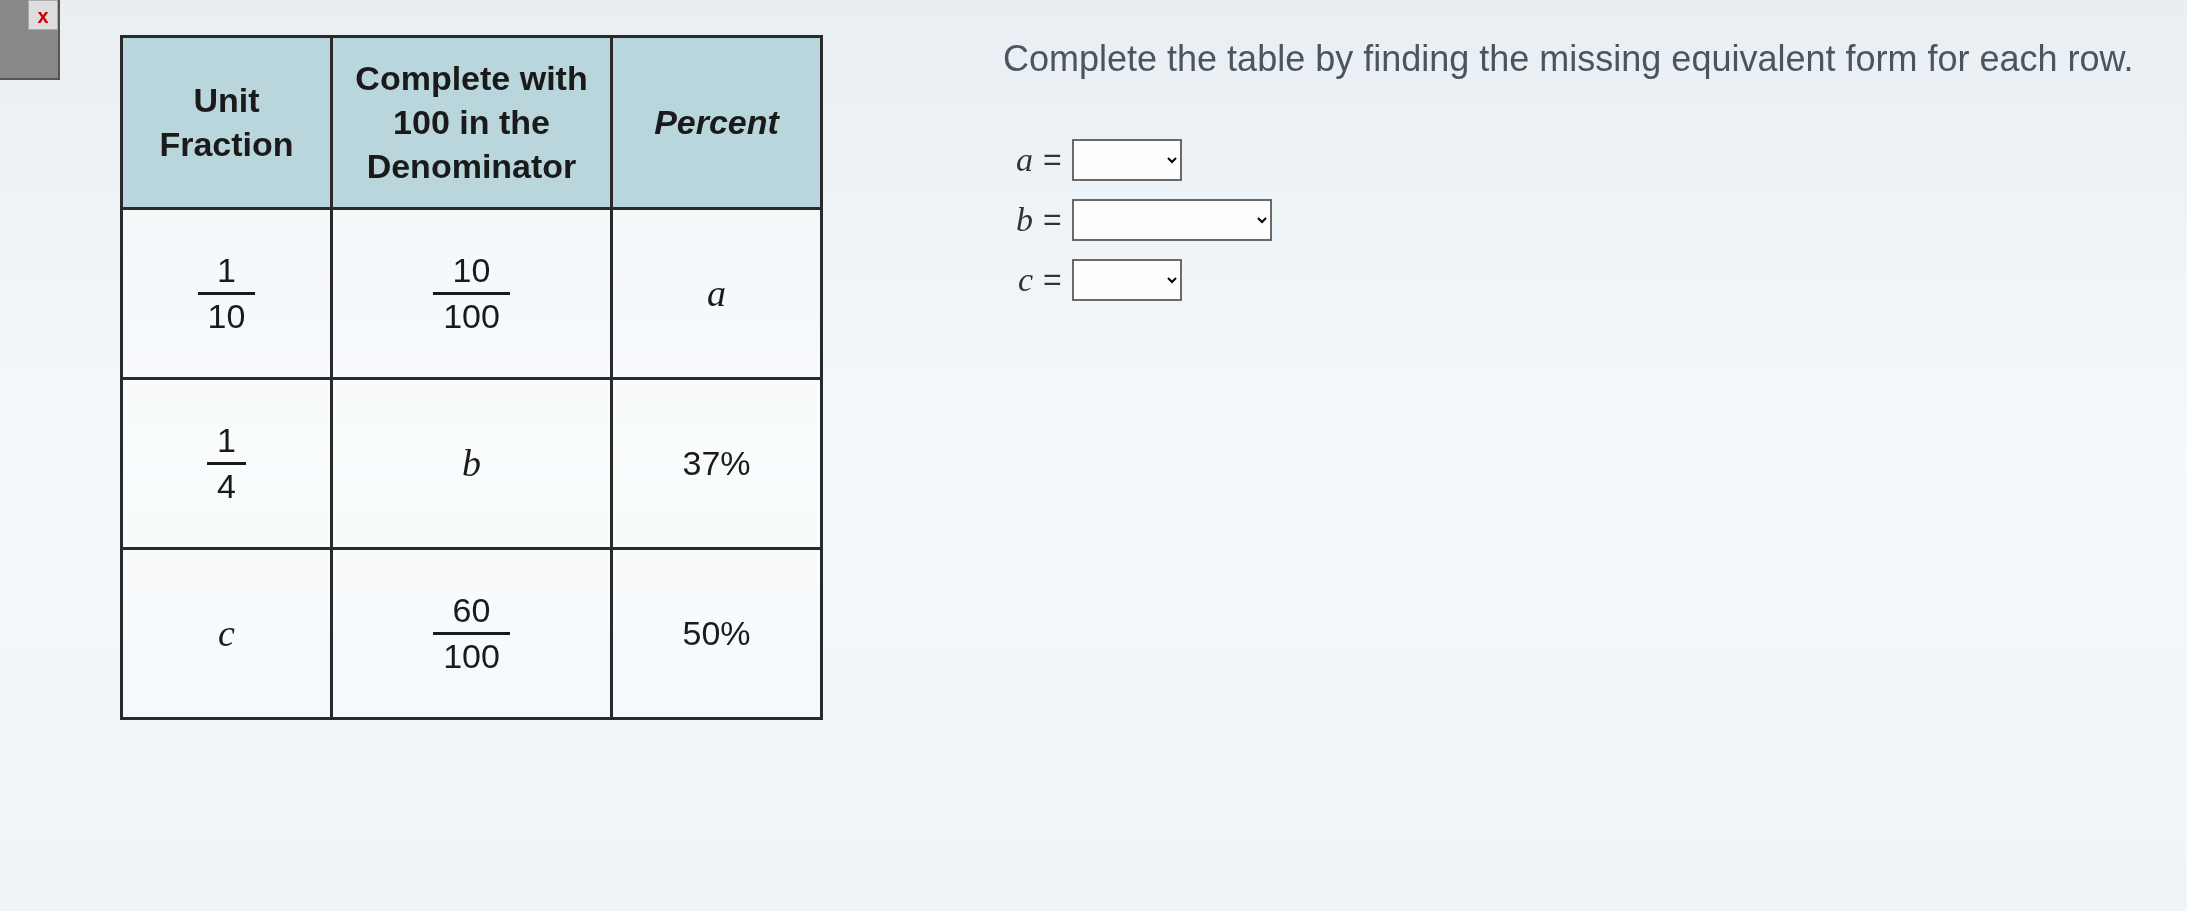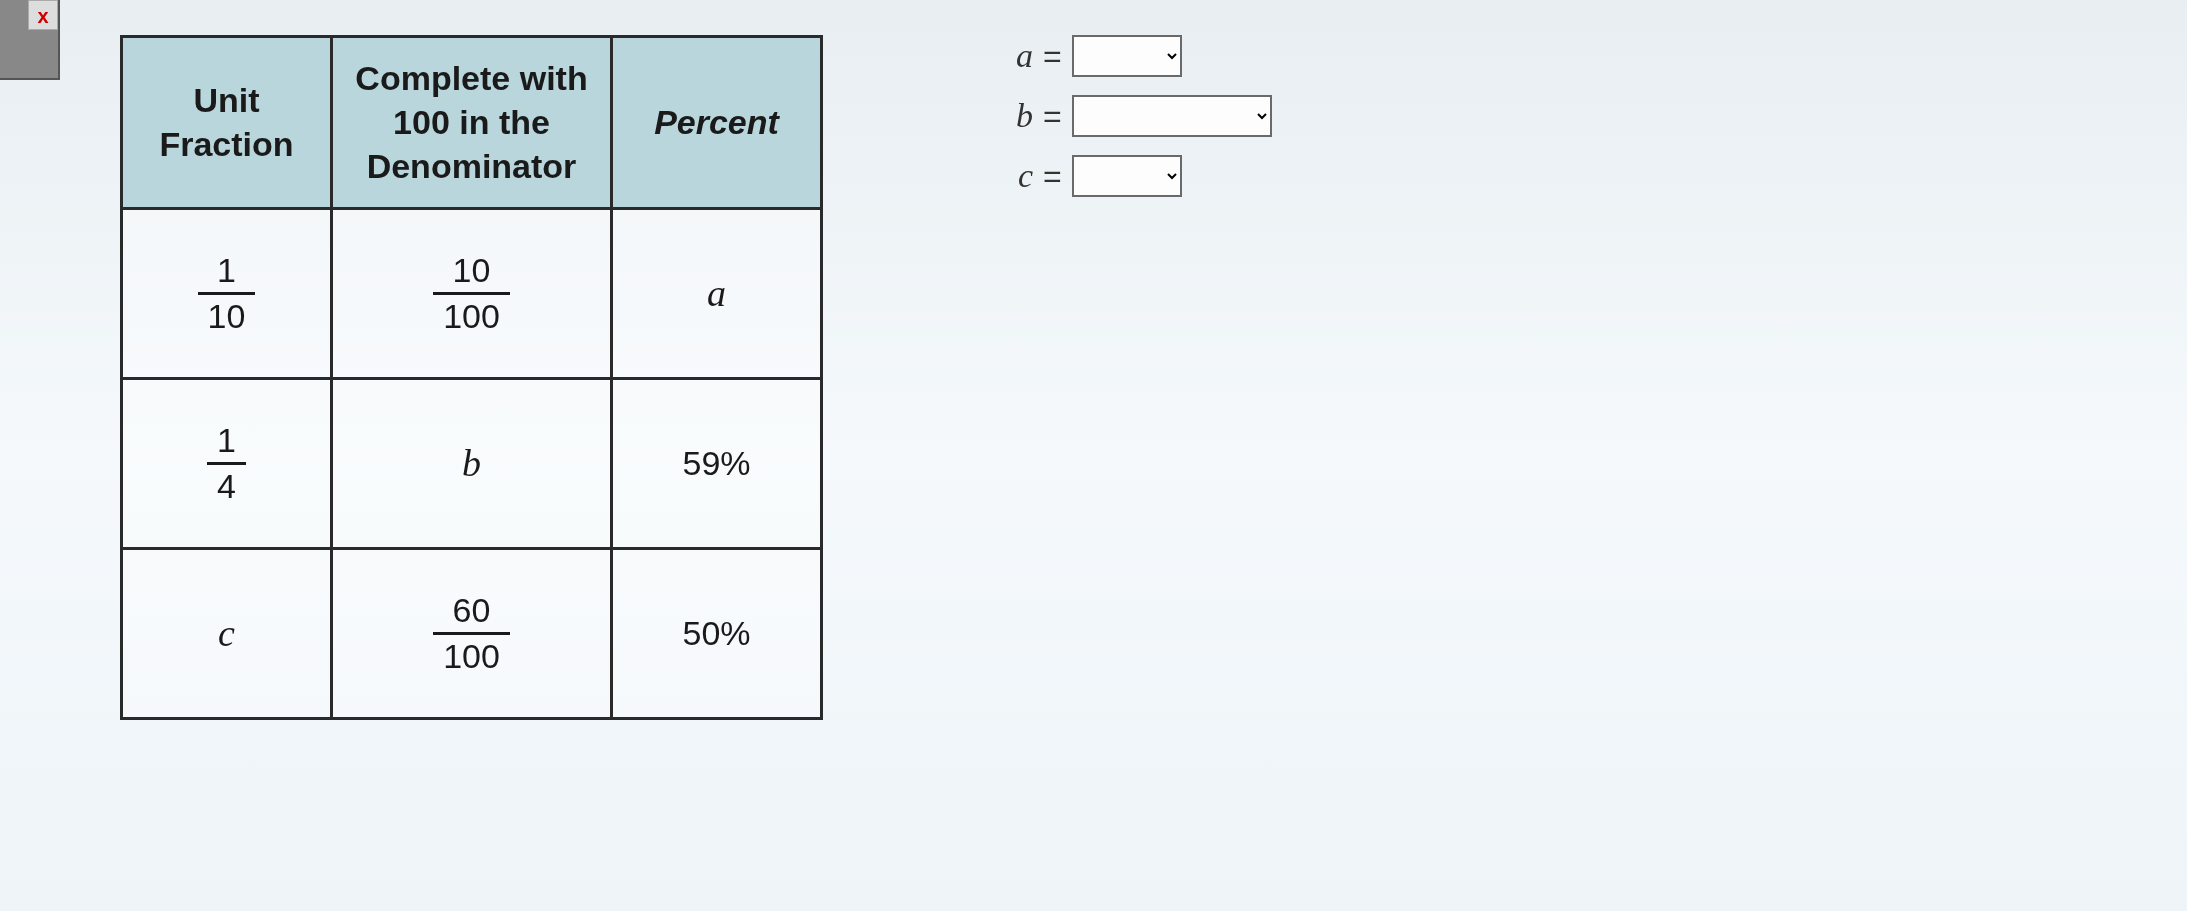--- a/index.html
+++ b/index.html
@@ -149,41 +149,42 @@
         <td>
           <span class="frac">
             <span class="num">1</span>
             <span class="den">4</span>
           </span>
         </td>
         <td>
           <span class="italic">b</span>
         </td>
         <td>
-          <span>59%</span>
+          <span>37%</span>
         </td>
       </tr>
       <tr>
         <td>
           <span class="italic">c</span>
         </td>
         <td>
           <span class="frac">
             <span class="num">60</span>
             <span class="den">100</span>
           </span>
         </td>
         <td>
           <span>50%</span>
         </td>
       </tr>
     </tbody>
   </table>
 
   <div class="right-pane">
+    <p class="instruction">Complete the table by finding the missing equivalent form for each row.</p>
 
     <div class="answer-row">
       <span class="var">a</span>
       <span class="eq">=</span>
       <select class="sel-sm"></select>
     </div>
     <div class="answer-row">
       <span class="var">b</span>
       <span class="eq">=</span>
       <select class="sel-lg"></select>

